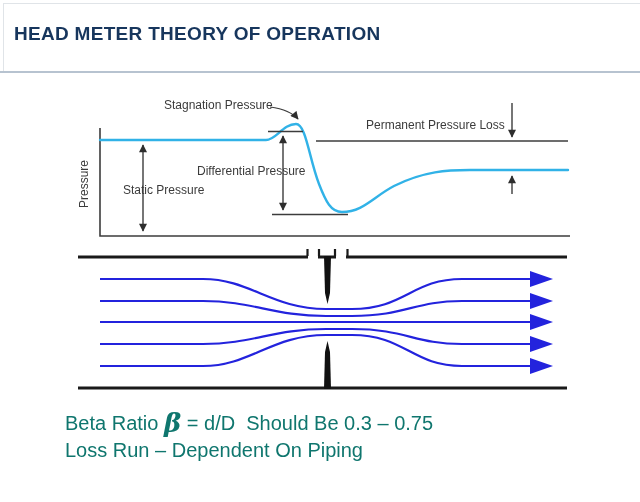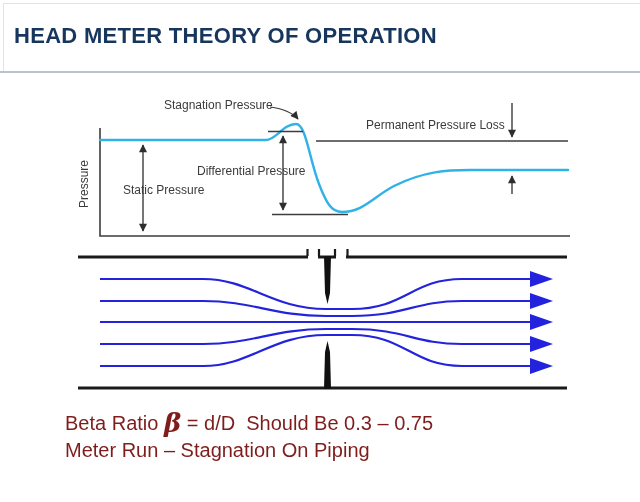--- a/index.html
+++ b/index.html
@@ -7,28 +7,28 @@
     position:relative;
     width:640px;height:502px;
     background:#ffffff;
     overflow:hidden;
     font-family:"Liberation Sans", sans-serif;
   }
   .frame-top{position:absolute;top:3px;left:3px;right:0;height:1px;background:#e0e4e8;}
   .frame-left{position:absolute;top:3px;left:3px;width:1px;height:68px;background:#e0e4e8;}
   .slide-title{
     position:absolute;left:14px;top:23px;margin:0;
-    font-size:22px;font-weight:bold;color:#17365D;
+    font-size:19px;font-weight:bold;color:#17365D;
     letter-spacing:0.3px;white-space:nowrap;
   }
   .title-divider{position:absolute;top:71px;left:0;width:640px;height:2px;background:#b7c3d0;}
   .diagram-svg{position:absolute;left:0;top:0;width:640px;height:502px;}
   .diagram-svg text{font-family:"Liberation Sans", sans-serif;}
   .notes{position:absolute;left:65px;top:411px;color:#000;}
-  .note-line{font-size:20px;line-height:25px;color:#7f1d1d;white-space:nowrap;}
+  .note-line{font-size:20px;line-height:25px;color:#0f766e;white-space:nowrap;}
   .note-line span{white-space:pre;}
   .note-line.first{margin-bottom:2px;}
   .beta{
     font-family:"DejaVu Serif", serif;
     font-style:italic;font-weight:600;
     font-size:26px;line-height:20px;vertical-align:-2px;
   }
 </style>
 </head>
 <body>
@@ -98,16 +98,16 @@
         <polygon points="530,293 530,309 553,301"></polygon>
         <polygon points="530,314 530,330 553,322"></polygon>
         <polygon points="530,336 530,352 553,344"></polygon>
         <polygon points="530,358 530,374 553,366"></polygon>
       </g>
     </g>
   </svg>
 
   <div class="notes">
     <div class="note-line first"><span>Beta Ratio </span><span class="beta">β</span><span> = d/D  Should Be 0.3 – 0.75</span></div>
-    <div class="note-line">Meter Run – Stagnation On Piping</div>
+    <div class="note-line">Loss Run – Dependent On Piping</div>
   </div>
 
 </div>
 
 </body></html>

